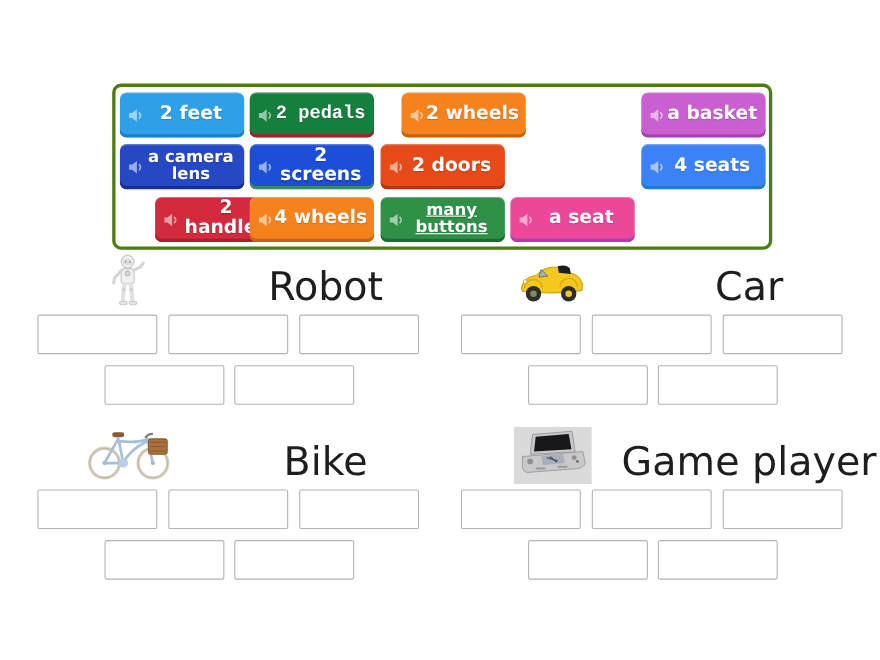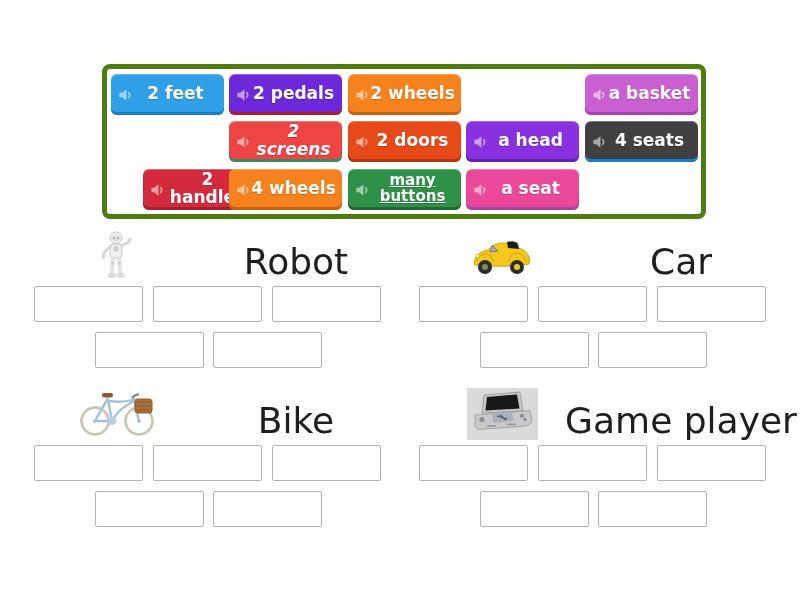--- a/index.html
+++ b/index.html
@@ -4,22 +4,22 @@
 <style>
   html,body{margin:0;padding:0;}
   body{
     width:800px;height:600px;background:#ffffff;position:relative;overflow:hidden;
     font-family:"DejaVu Sans","Liberation Sans",sans-serif;
   }
   .stage{position:absolute;inset:0;}
 
   
   .word-bank-panel{
-    position:absolute;left:102px;top:64px;width:594px;height:145px;
-    background:#ffffff;border:5px solid #4d7c0f;border-radius:8px;
+    position:absolute;left:102px;top:76px;width:594px;height:145px;
+    background:#ffffff;border:3px solid #4d7c0f;border-radius:8px;
     box-shadow:0 1px 2px rgba(0,0,0,.05);
   }
   .tile{
     position:absolute;width:113px;height:41px;border-radius:6px;
     display:flex;align-items:center;justify-content:center;
     color:#fff;font-weight:bold;font-size:17px;line-height:1.05;text-align:center;
     text-shadow:0 1px 1px rgba(0,0,0,.18);cursor:grab;box-sizing:border-box;
     padding:2px 6px 4px 22px;
   }
   .tile.small{font-size:15px;}
@@ -65,76 +65,76 @@
 
     <div class="tile c0 r0" style="background: rgb(47, 159, 232); box-shadow: rgb(27, 127, 198) 0px -3px 0px inset, rgba(255, 255, 255, 0.28) 0px 1px 0px inset;">
       <span class="spk">
           <svg viewBox="0 0 16 16">
             <path fill="#fff" d="M1.5 5.5h3l4.5-3.6v12.2L4.5 10.5h-3z"></path>
             <path fill="none" stroke="#fff" stroke-width="1.6" stroke-linecap="round" d="M11.3 5.4a3.8 3.8 0 0 1 0 5.2"></path>
           </svg>
         </span>
       <span>2 feet</span>
     </div>
-    <div class="tile c1 r0" style="background: #6d28d9; box-shadow: rgb(165, 31, 47) 0px -3px 0px inset, rgba(255, 255, 255, 0.28) 0px 1px 0px inset;">
+    <div class="tile c1 r0" style="background: #15803d; box-shadow: rgb(165, 31, 47) 0px -3px 0px inset, rgba(255, 255, 255, 0.28) 0px 1px 0px inset; font-family: Liberation Mono, monospace;">
       <span class="spk">
           <svg viewBox="0 0 16 16">
             <path fill="#fff" d="M1.5 5.5h3l4.5-3.6v12.2L4.5 10.5h-3z"></path>
             <path fill="none" stroke="#fff" stroke-width="1.6" stroke-linecap="round" d="M11.3 5.4a3.8 3.8 0 0 1 0 5.2"></path>
           </svg>
         </span>
       <span>2 pedals</span>
     </div>
-    <div class="tile c2 r0" style="background: rgb(246, 130, 30); box-shadow: rgb(197, 99, 16) 0px -3px 0px inset, rgba(255, 255, 255, 0.28) 0px 1px 0px inset;">
+    <div class="tile c2 r0" style="background: rgb(246, 130, 30); box-shadow: rgb(197, 99, 16) 0px -3px 0px inset, rgba(255, 255, 255, 0.28) 0px 1px 0px inset; margin-left: 19px;">
       <span class="spk">
           <svg viewBox="0 0 16 16">
             <path fill="#fff" d="M1.5 5.5h3l4.5-3.6v12.2L4.5 10.5h-3z"></path>
             <path fill="none" stroke="#fff" stroke-width="1.6" stroke-linecap="round" d="M11.3 5.4a3.8 3.8 0 0 1 0 5.2"></path>
           </svg>
         </span>
       <span>2 wheels</span>
     </div>
     <div class="tile c4 r0" style="background: rgb(202, 95, 210); box-shadow: rgb(165, 66, 173) 0px -3px 0px inset, rgba(255, 255, 255, 0.28) 0px 1px 0px inset;">
       <span class="spk">
           <svg viewBox="0 0 16 16">
             <path fill="#fff" d="M1.5 5.5h3l4.5-3.6v12.2L4.5 10.5h-3z"></path>
             <path fill="none" stroke="#fff" stroke-width="1.6" stroke-linecap="round" d="M11.3 5.4a3.8 3.8 0 0 1 0 5.2"></path>
           </svg>
         </span>
       <span>a basket</span>
     </div>
 
-    <div class="tile c1 r1" style="background: #ef4444; box-shadow: rgb(57, 138, 99) 0px -3px 0px inset, rgba(255, 255, 255, 0.28) 0px 1px 0px inset; font-style: italic;">
+    <div class="tile small c0 r1" style="background: rgb(37, 72, 196); box-shadow: rgb(24, 47, 143) 0px -3px 0px inset, rgba(255, 255, 255, 0.28) 0px 1px 0px inset;">
+      <span class="spk">
+          <svg viewBox="0 0 16 16">
+            <path fill="#fff" d="M1.5 5.5h3l4.5-3.6v12.2L4.5 10.5h-3z"></path>
+            <path fill="none" stroke="#fff" stroke-width="1.6" stroke-linecap="round" d="M11.3 5.4a3.8 3.8 0 0 1 0 5.2"></path>
+          </svg>
+        </span>
+      <span>a camera lens</span>
+    </div>
+    <div class="tile c1 r1" style="background: #1d4ed8; box-shadow: rgb(57, 138, 99) 0px -3px 0px inset, rgba(255, 255, 255, 0.28) 0px 1px 0px inset;">
       <span class="spk">
           <svg viewBox="0 0 16 16">
             <path fill="#fff" d="M1.5 5.5h3l4.5-3.6v12.2L4.5 10.5h-3z"></path>
             <path fill="none" stroke="#fff" stroke-width="1.6" stroke-linecap="round" d="M11.3 5.4a3.8 3.8 0 0 1 0 5.2"></path>
           </svg>
         </span>
       <span>2 screens</span>
     </div>
     <div class="tile c2 r1" style="background: rgb(230, 74, 24); box-shadow: rgb(178, 55, 16) 0px -3px 0px inset, rgba(255, 255, 255, 0.28) 0px 1px 0px inset;">
       <span class="spk">
           <svg viewBox="0 0 16 16">
             <path fill="#fff" d="M1.5 5.5h3l4.5-3.6v12.2L4.5 10.5h-3z"></path>
             <path fill="none" stroke="#fff" stroke-width="1.6" stroke-linecap="round" d="M11.3 5.4a3.8 3.8 0 0 1 0 5.2"></path>
           </svg>
         </span>
       <span>2 doors</span>
     </div>
-    <div class="tile c3 r1" style="background: rgb(137, 49, 224); box-shadow: rgb(102, 34, 173) 0px -3px 0px inset, rgba(255, 255, 255, 0.28) 0px 1px 0px inset;">
-      <span class="spk">
-          <svg viewBox="0 0 16 16">
-            <path fill="#fff" d="M1.5 5.5h3l4.5-3.6v12.2L4.5 10.5h-3z"></path>
-            <path fill="none" stroke="#fff" stroke-width="1.6" stroke-linecap="round" d="M11.3 5.4a3.8 3.8 0 0 1 0 5.2"></path>
-          </svg>
-        </span>
-      <span>a head</span>
-    </div>
-    <div class="tile c4 r1" style="background: #404040; box-shadow: rgb(27, 127, 198) 0px -3px 0px inset, rgba(255, 255, 255, 0.28) 0px 1px 0px inset;">
+    <div class="tile c4 r1" style="background: #3b82f6; box-shadow: rgb(27, 127, 198) 0px -3px 0px inset, rgba(255, 255, 255, 0.28) 0px 1px 0px inset;">
       <span class="spk">
           <svg viewBox="0 0 16 16">
             <path fill="#fff" d="M1.5 5.5h3l4.5-3.6v12.2L4.5 10.5h-3z"></path>
             <path fill="none" stroke="#fff" stroke-width="1.6" stroke-linecap="round" d="M11.3 5.4a3.8 3.8 0 0 1 0 5.2"></path>
           </svg>
         </span>
       <span>4 seats</span>
     </div>
 
     <div class="tile c0 r2" style="background: rgb(212, 42, 61); box-shadow: rgb(165, 31, 47) 0px -3px 0px inset, rgba(255, 255, 255, 0.28) 0px 1px 0px inset; margin-left: 32px;">

